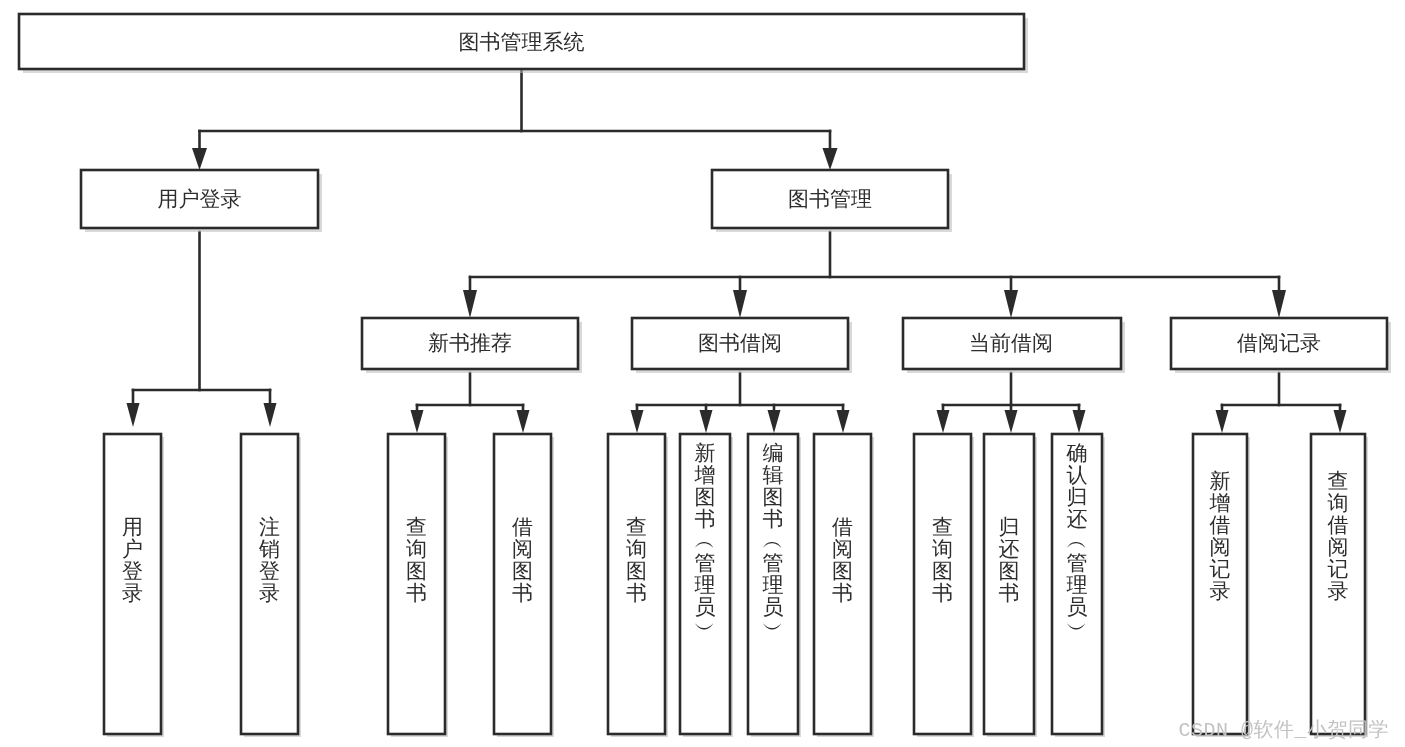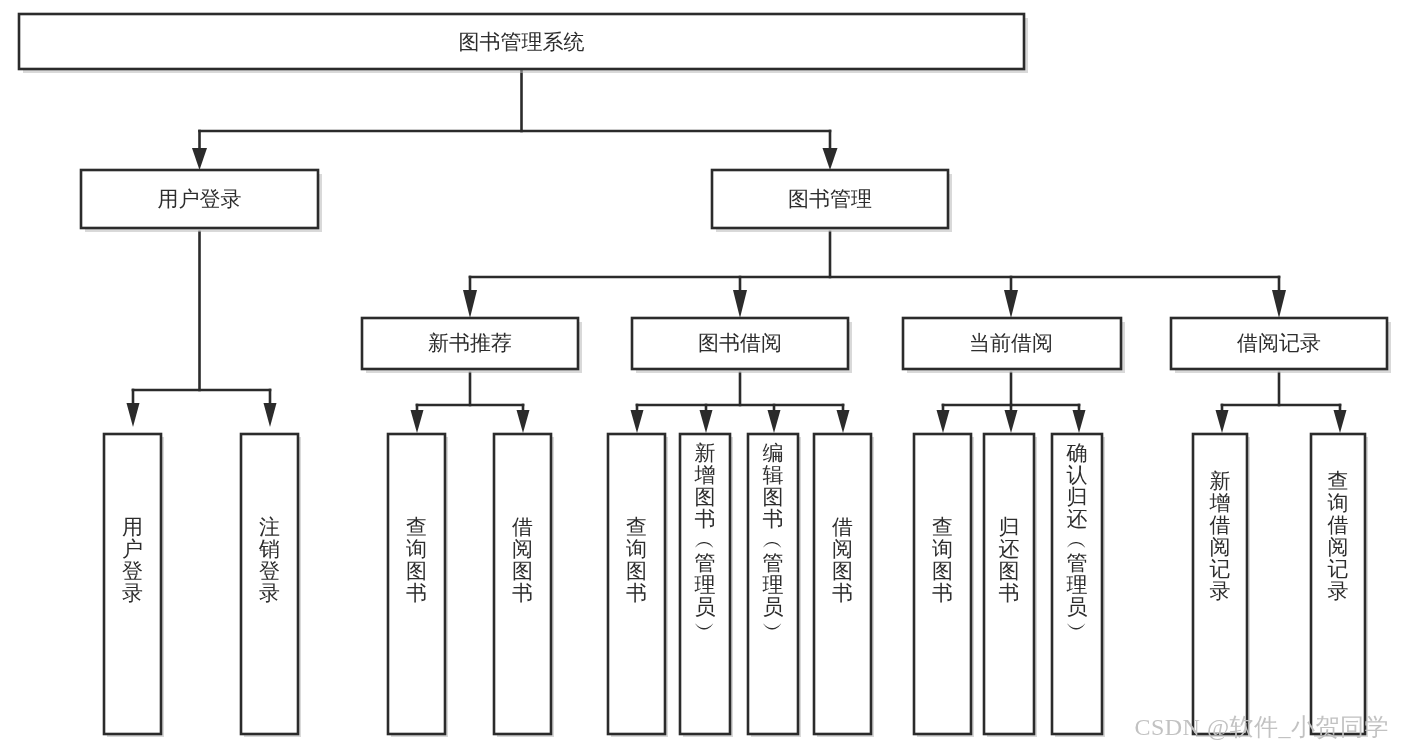--- a/index.html
+++ b/index.html
@@ -51,22 +51,22 @@
     font-family: "Liberation Sans", "DejaVu Sans", sans-serif;
     font-size: 21px;
     fill: #2d2d2d;
     text-anchor: middle;
     dominant-baseline: middle;
   }
   .watermark-text {
     position: absolute;
     right: 16px;
     bottom: 4px;
-    font-family: Liberation Serif, serif;
-    font-size: 24px;
+    font-family: Liberation Mono, monospace;
+    font-size: 20px;
     color: #c2c2c2;
     white-space: nowrap;
     letter-spacing: 0.5px;
     pointer-events: none;
   }
   .vlabel-col {
     position: absolute;
     display: flex;
     flex-direction: column;
     align-items: center;

